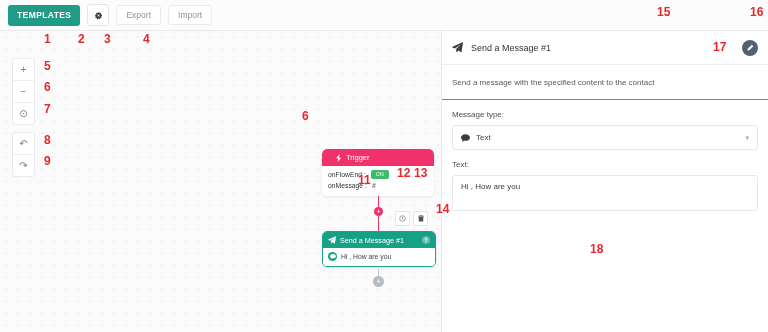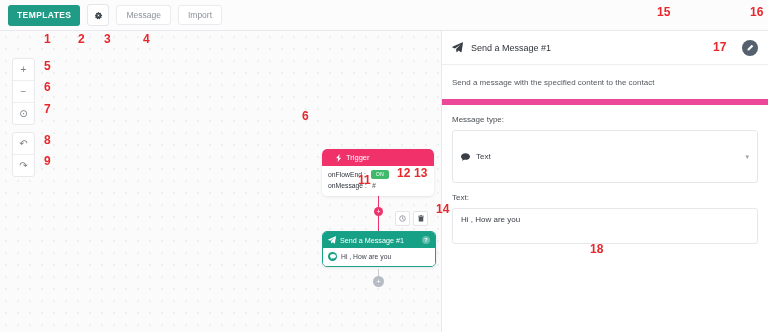--- a/index.html
+++ b/index.html
@@ -127,27 +127,27 @@
   .panel-head{
     height:33px;display:flex;align-items:center;padding:0 10px;gap:8px;
     border-bottom:1px solid #eceef0;
   }
   .panel-title{font-size:9px;color:#2f343b;}
   .edit-fab{
     margin-left:auto;width:16px;height:16px;border-radius:50%;background:#54606d;
     display:flex;align-items:center;justify-content:center;cursor:pointer;
   }
   .panel-desc{
-    padding:13px 10px 12px 10px;font-size:8px;color:#55595f;border-bottom:6px solid #ec4899;
+    padding:13px 10px 12px 10px;font-size:8px;color:#55595f;border-bottom:1px solid #ec4899;
   }
   .field{padding:10px 10px 0 10px;}
   .field-label{font-size:8px;color:#4a4f56;margin-bottom:6px;}
   .select{
     height:19px;border:1px solid #e5e7ea;border-radius:3px;display:flex;align-items:center;
-    padding:16px 8px;gap:6px;font-size:8px;color:#3a3f47;cursor:pointer;background:#fff;
+    padding:2px 8px;gap:6px;font-size:8px;color:#3a3f47;cursor:pointer;background:#fff;
   }
   .select .chev{margin-left:auto;color:#9aa0a7;font-size:7px;}
   .textarea{
     height:36px;border:1px solid #e5e7ea;border-radius:3px;padding:6px 8px;font-size:8px;
     color:#3a3f47;box-sizing:border-box;cursor:text;
   }
 
   
   .ann{
     position:absolute;color:#e8272c;font-weight:bold;font-size:12px;
@@ -164,21 +164,21 @@
     <button class="tpl-btn">TEMPLATES</button>
 
     <div class="icon-btn">
       <svg class="gear" viewBox="0 0 16 16">
         <path fill="#3c4249" d="M8 5.2a2.8 2.8 0 100 5.6 2.8 2.8 0 000-5.6zm0 4.2a1.4 1.4 0 110-2.8 1.4 1.4 0 010 2.8z"></path>
         <path fill="#3c4249" d="M14 9.1l-1.2-.7a4.9 4.9 0 000-.8l1.2-.7-.9-1.6-1.3.5a5 5 0 00-.7-.4l-.2-1.4H9.1l-.2 1.4c-.2.1-.5.2-.7.4l-1.3-.5-.9 1.6 1.2.7a4.9 4.9 0 000 .8l-1.2.7.9 1.6 1.3-.5c.2.2.5.3.7.4l.2 1.4h1.8l.2-1.4c.2-.1.5-.2.7-.4l1.3.5.9-1.6z" opacity="0"></path>
         <path fill="#3c4249" d="M13.4 8.9l1.1-.6-.5-1.9-1.3.1a5.2 5.2 0 00-.6-1l.6-1.1-1.4-1.4-1.1.6a5.2 5.2 0 00-1-.4L9.1 2H7.2L7 3.2c-.4.1-.7.2-1 .4l-1.1-.6L3.5 4.4l.6 1.1c-.2.3-.4.6-.5 1l-1.3-.1-.5 1.9 1.1.6c0 .4 0 .7.1 1l-1 .8.9 1.7 1.2-.4c.3.3.6.5.9.7l-.1 1.3 1.9.5.6-1.1c.4 0 .7 0 1 0l.6 1.1 1.9-.5-.1-1.3c.3-.2.7-.4.9-.7l1.2.4.9-1.7-1-.8c.1-.3.1-.6.1-1zM8 10.8a2.8 2.8 0 110-5.6 2.8 2.8 0 010 5.6z"></path>
       </svg>
     </div>
 
-    <button class="flat-btn">Message</button>
+    <button class="flat-btn">Export</button>
     <button class="flat-btn">Import</button>
 
   </div>
 
   <div class="canvas">
 
     <div class="zoom-tools">
       <div class="z">+</div>
       <div class="z">−</div>
       <div class="z">⊙</div>

